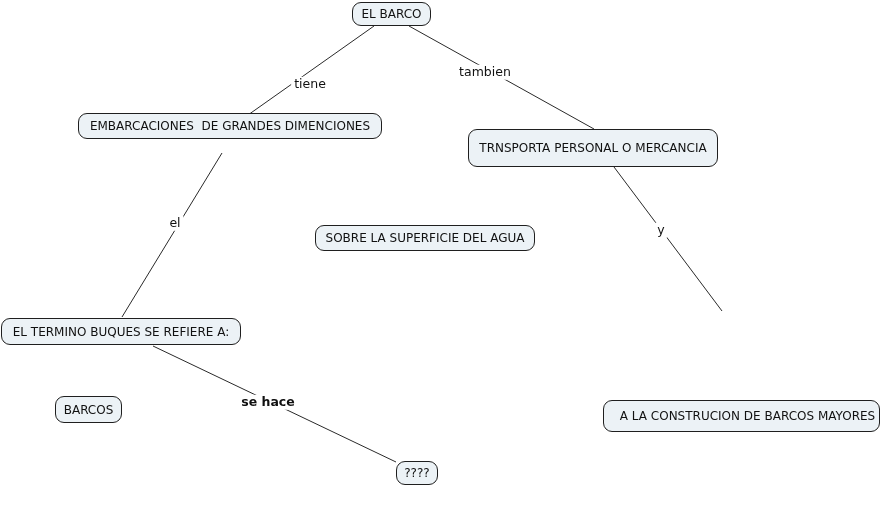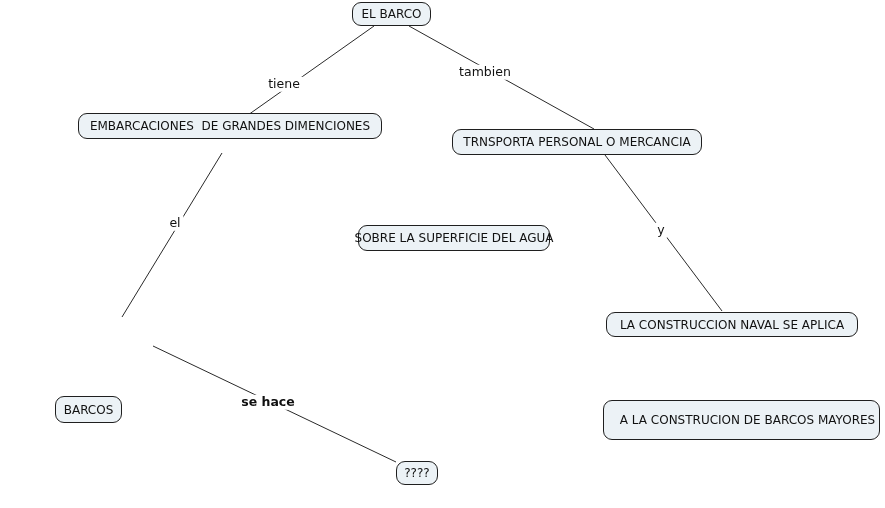--- a/index.html
+++ b/index.html
@@ -59,38 +59,38 @@
       <line x1="605" y1="155" x2="722" y2="311" stroke="#2a2a2a" stroke-width="1"></line>
       <line x1="153" y1="346" x2="396" y2="462" stroke="#2a2a2a" stroke-width="1"></line>
     </svg>
 
   <div class="node" style="left: 352px; top: 2px; width: 79px; height: 24px;">
     <span>EL BARCO</span>
   </div>
   <div class="node" style="left: 78px; top: 113px; width: 304px; height: 26px;">
     <span>EMBARCACIONES  DE GRANDES DIMENCIONES</span>
   </div>
-  <div class="node" style="left: 452px; top: 129px; width: 250px; height: 26px;">
+  <div class="node" style="left: 468px; top: 129px; width: 250px; height: 38px;">
     <span>TRNSPORTA PERSONAL O MERCANCIA</span>
   </div>
-  <div class="node" style="left: 315px; top: 225px; width: 192px; height: 26px; margin-left: 43px;">
+  <div class="node" style="left: 315px; top: 225px; width: 220px; height: 26px;">
     <span>SOBRE LA SUPERFICIE DEL AGUA</span>
+  </div>
+  <div class="node" style="left: 1px; top: 318px; width: 240px; height: 27px;">
+    <span>EL TERMINO BUQUES SE REFIERE A:</span>
   </div>
   <div class="node" style="left: 55px; top: 396px; width: 67px; height: 27px;">
     <span>BARCOS</span>
   </div>
-  <div class="node" style="left: 606px; top: 312px; width: 252px; height: 25px;">
-    <span>LA CONSTRUCCION NAVAL SE APLICA</span>
-  </div>
-  <div class="node" style="left: 603px; top: 400px; width: 277px; height: 40px; padding-left: 12px;">
+  <div class="node" style="left: 603px; top: 400px; width: 277px; height: 32px; padding-left: 12px;">
     <span>A LA CONSTRUCION DE BARCOS MAYORES</span>
   </div>
   <div class="node" style="left: 396px; top: 461px; width: 42px; height: 24px;">
     <span>????</span>
   </div>
 
-  <span class="link-label" style="left: 284px; top: 84px;">tiene</span>
+  <span class="link-label" style="left: 310px; top: 84px;">tiene</span>
   <span class="link-label" style="left: 485px; top: 72px;">tambien</span>
   <span class="link-label" style="left: 175px; top: 223px;">el</span>
   <span class="link-label" style="left: 661px; top: 230px;">y</span>
   <span class="link-label" style="left: 268px; top: 402px; font-weight: bold;">se hace</span>
 
 </div>
 
 </body></html>

